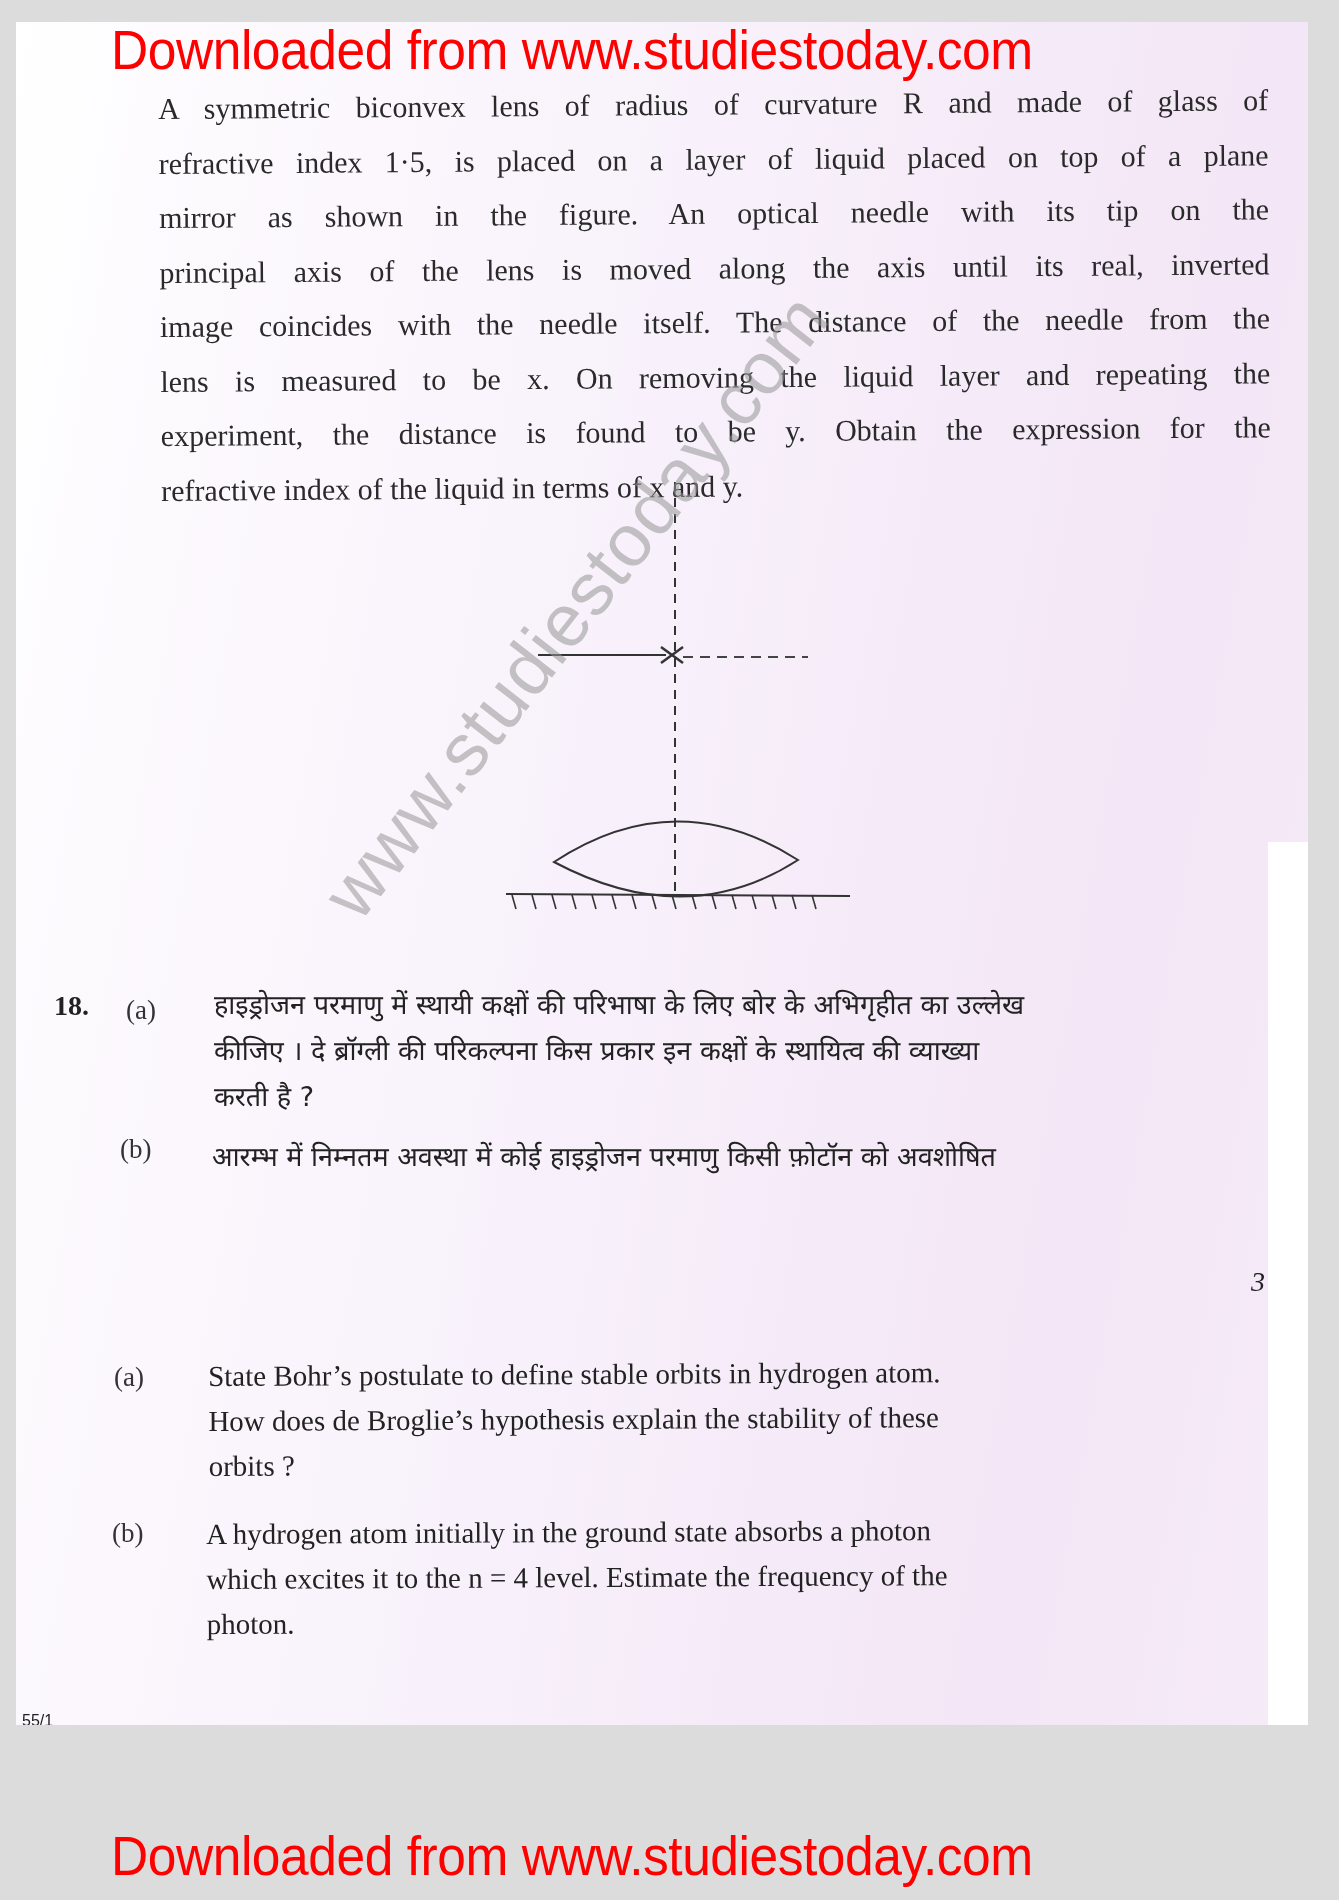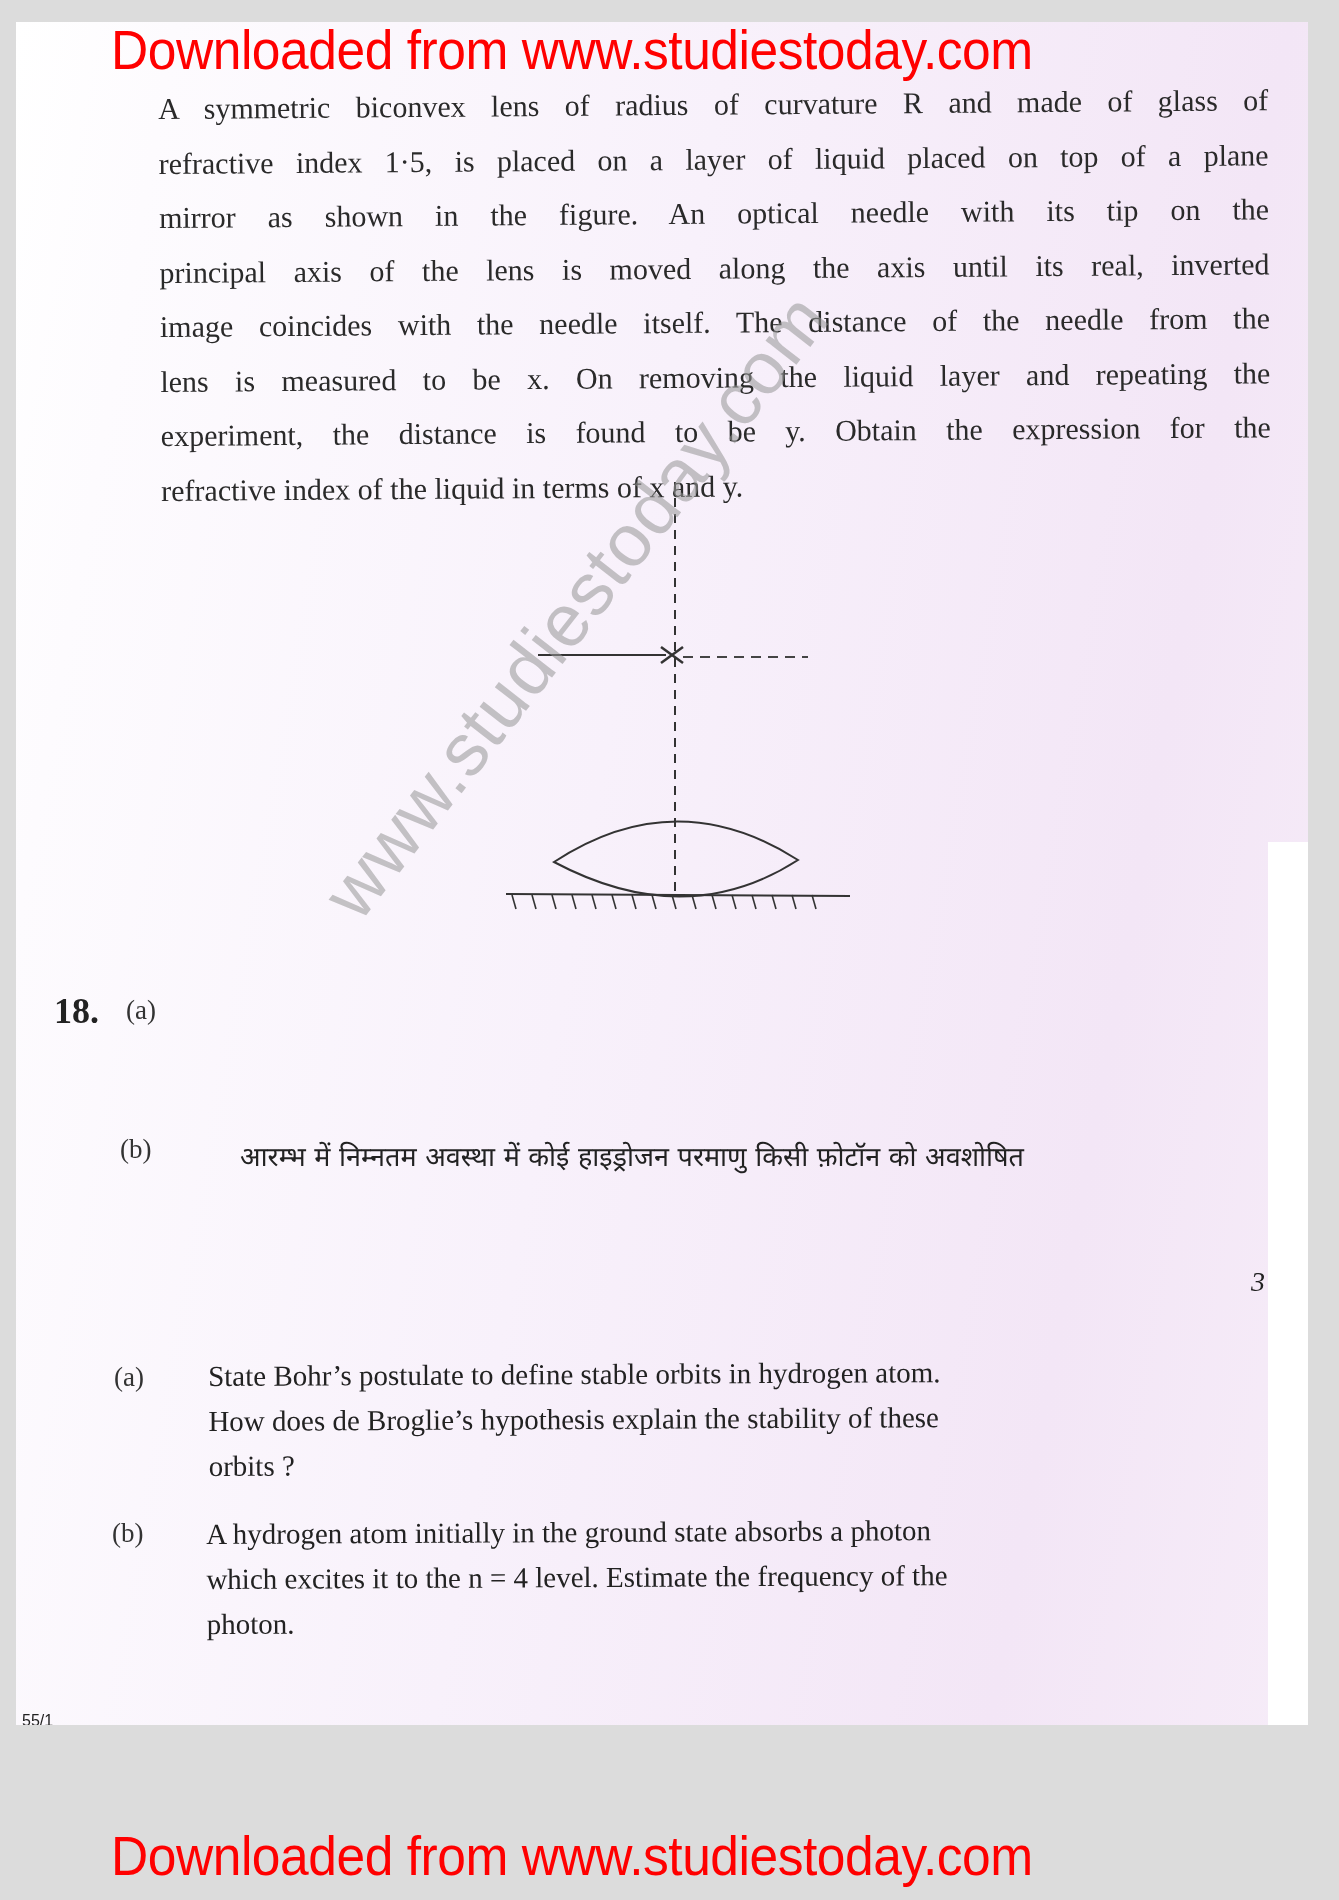--- a/index.html
+++ b/index.html
@@ -55,21 +55,21 @@
     color: #2a2a2a;
     text-align: justify;
     transform: rotate(-0.45deg);
     transform-origin: left top;
   }
   .para .line { display: block; white-space: nowrap; text-align-last: justify; }
   .para .line.last { text-align-last: left; }
   .figure { position: absolute; left: 470px; top: 460px; width: 400px; height: 440px; }
   .q-num {
     position: absolute; left: 38px; top: 968px;
-    font-size: 36px; font-weight: bold; color: #222;
+    font-size: 28px; font-weight: bold; color: #222;
   }
   .part-label { position: absolute; font-size: 27px; color: #333; }
   .hindi {
     position: absolute;
     font-family: "DejaVu Sans", "Liberation Sans", sans-serif;
     font-size: 27px; color: #222;
     line-height: 46px;
     width: 1000px;
   }
   .hindi .line { display: block; white-space: nowrap; }
@@ -144,23 +144,28 @@
       <line x1="266" y1="413" x2="270" y2="427"></line>
       <line x1="286" y1="413" x2="290" y2="427"></line>
       <line x1="306" y1="413" x2="310" y2="427"></line>
       <line x1="326" y1="413" x2="330" y2="427"></line>
     </g>
   </svg>
 
   <div class="q-num">18.</div>
 
   <div class="part-label" style="left:110px; top:973px;">(a)</div>
+  <div class="hindi" style="left:198px; top:960px;">
+    <span class="line">हाइड्रोजन परमाणु में स्थायी कक्षों की परिभाषा के लिए बोर के अभिगृहीत का उल्लेख</span>
+    <span class="line">कीजिए । दे ब्रॉग्ली की परिकल्पना किस प्रकार इन कक्षों के स्थायित्व की व्याख्या</span>
+    <span class="line">करती है ?</span>
+  </div>
 
   <div class="part-label" style="left:104px; top:1112px;">(b)</div>
-  <div class="hindi" style="left:196px; top:1112px;margin-left:28px;">
+  <div class="hindi" style="left:196px; top:1112px;">
     <span class="line">आरम्भ में निम्नतम अवस्था में कोई हाइड्रोजन परमाणु किसी फ़ोटॉन को अवशोषित</span>
   </div>
 
   <div class="marks">3</div>
 
   <div class="part-label" style="left:98px; top:1340px;">(a)</div>
   <div class="eng" style="left:192px; top:1332px;">
     <span class="line">State Bohr’s postulate to define stable orbits in hydrogen atom.</span>
     <span class="line">How does de Broglie’s hypothesis explain the stability of these</span>
     <span class="line">orbits ?</span>

